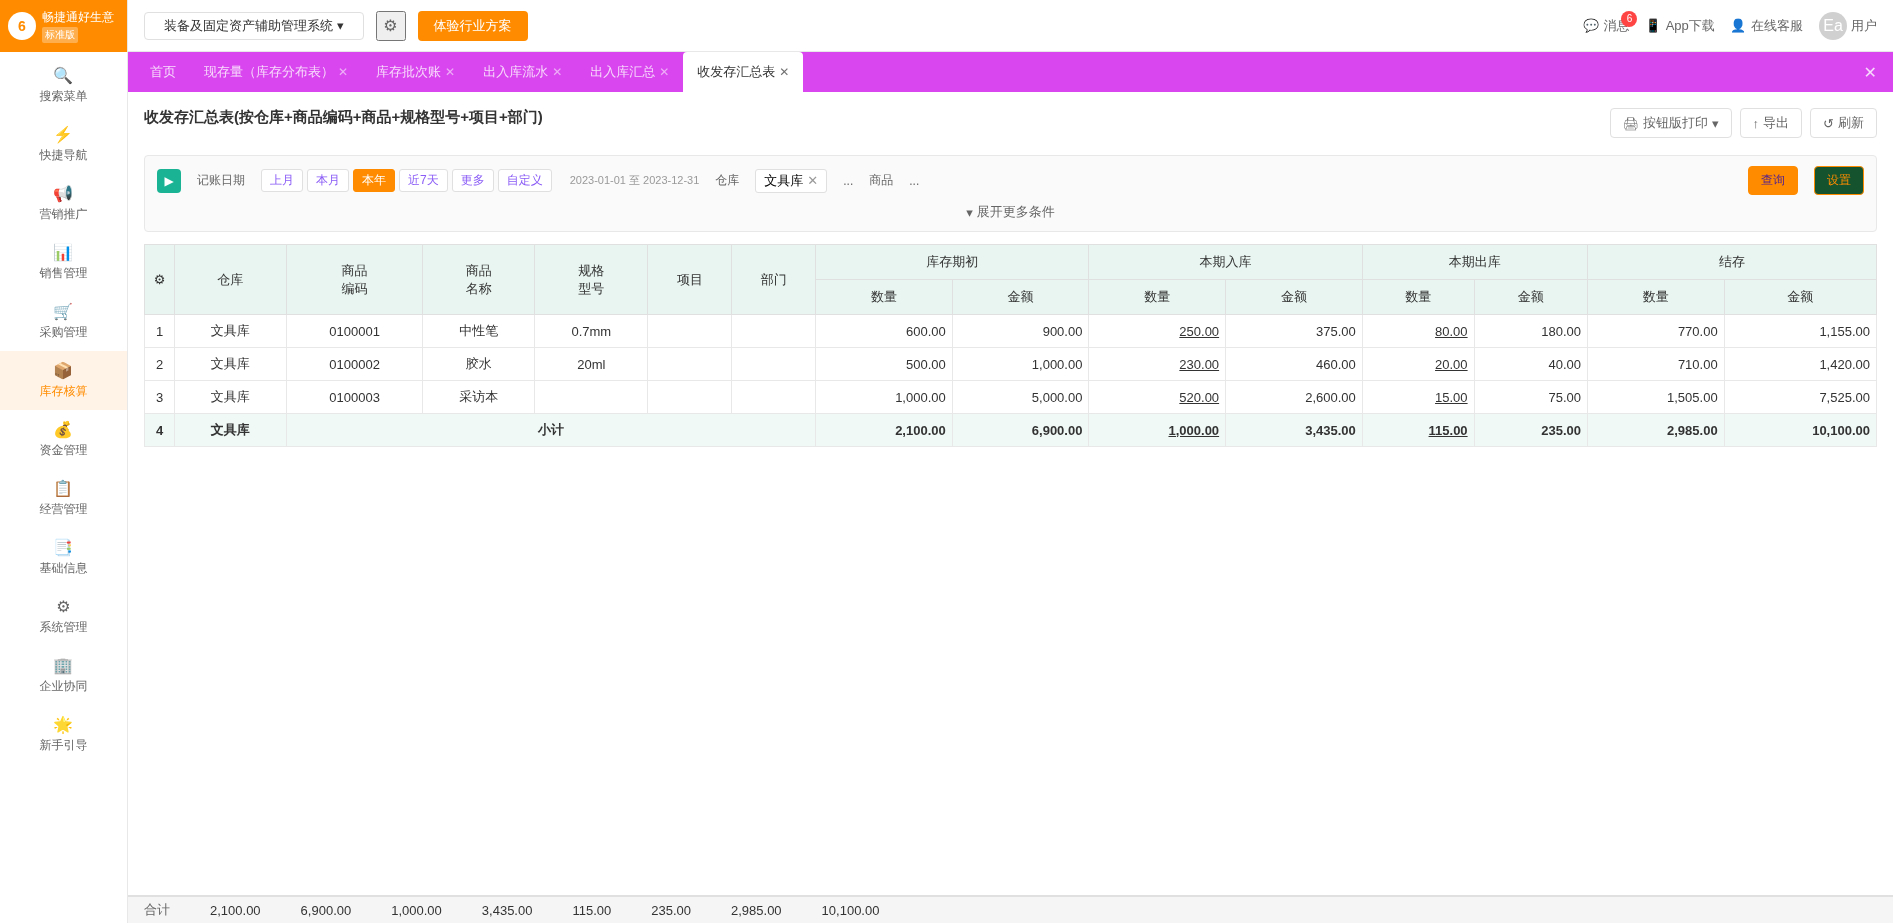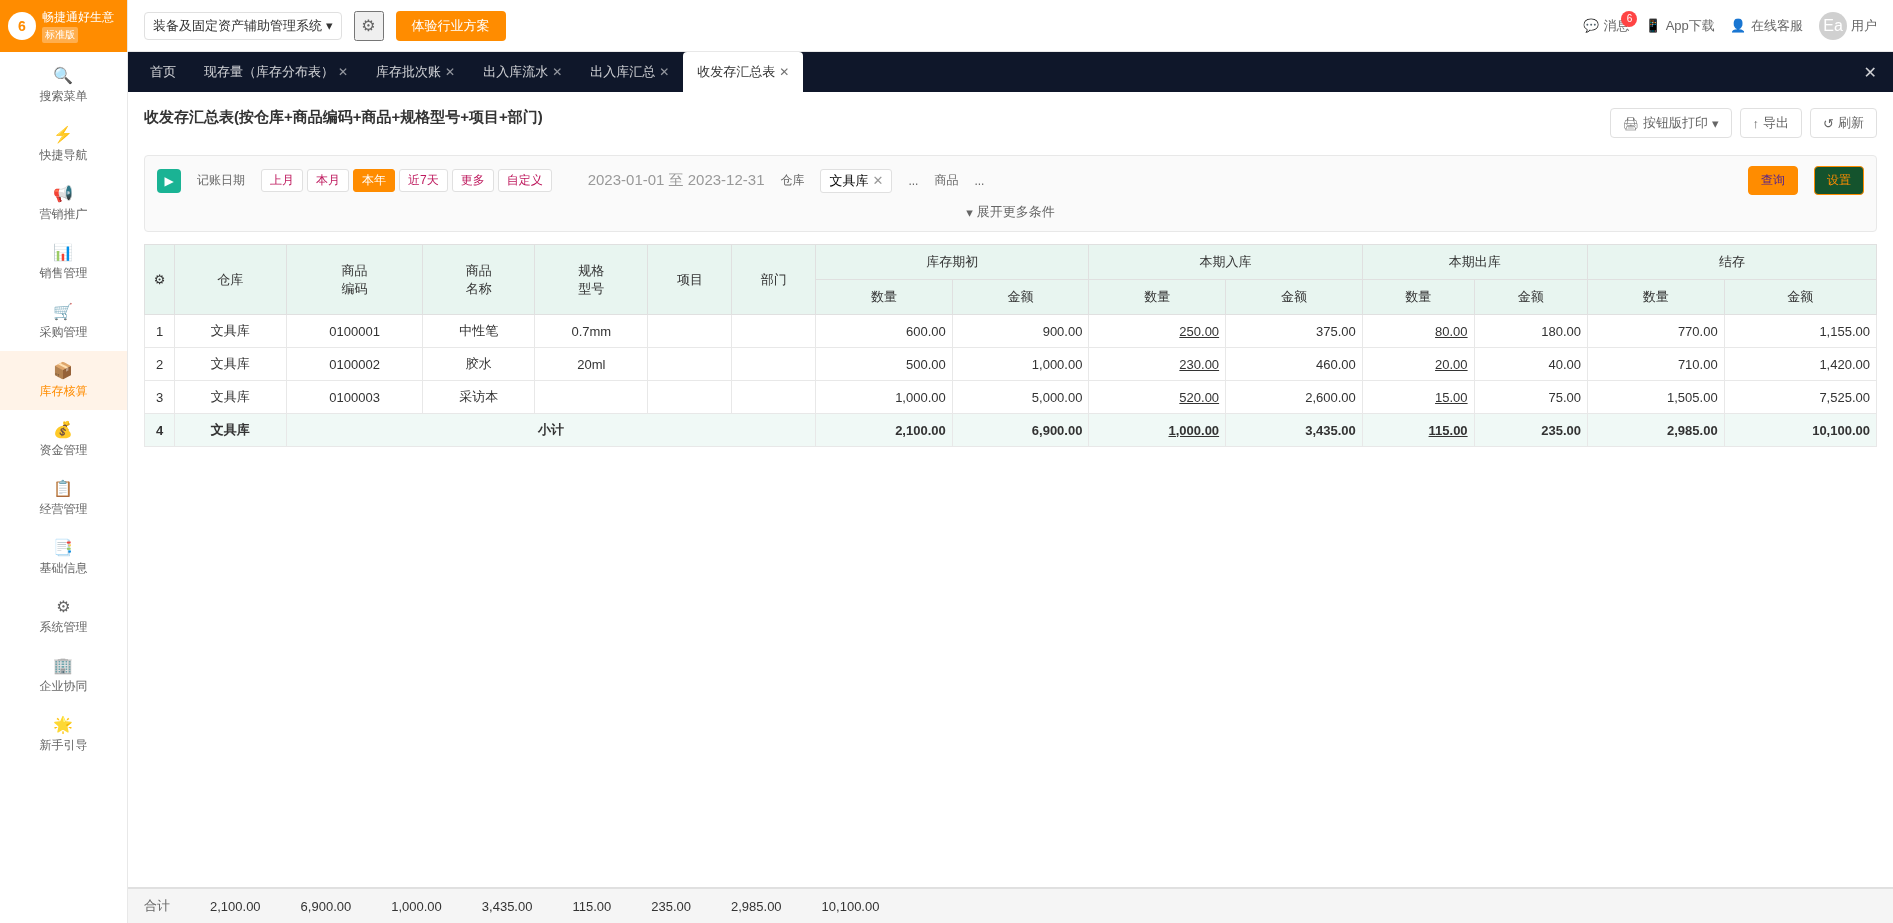--- a/index.html
+++ b/index.html
@@ -15,66 +15,66 @@
     .sidebar-item { display: flex; flex-direction: column; align-items: center; padding: 10px 8px; cursor: pointer; color: #666; gap: 3px; }
     .sidebar-item.active { background: #fff3e8; color: #ff8c00; }
     .sidebar-item .si-icon { font-size: 16px; }
     .sidebar-item .si-label { font-size: 12px; text-align: center; }
 
     
     .main { flex: 1; display: flex; flex-direction: column; overflow: hidden; }
 
     
     .top-header { height: 52px; background: #fff; border-bottom: 1px solid #e8e8e8; display: flex; align-items: center; padding: 0 16px; gap: 12px; }
-    .system-selector { display: flex; align-items: center; gap: 4px; border: 1px solid #e0e0e0; border-radius: 4px; padding: 4px 8px; cursor: pointer; color: #333; text-align: center; }
+    .system-selector { display: flex; align-items: center; gap: 4px; border: 1px solid #e0e0e0; border-radius: 4px; padding: 4px 19px; cursor: pointer; color: #333; text-align: center; }
     .settings-btn { width: 30px; height: 30px; display: flex; align-items: center; justify-content: center; cursor: pointer; color: #666; font-size: 16px; }
     .try-btn { background: #ff8c00; color: #fff; border: none; border-radius: 4px; padding: 6px 16px; cursor: pointer; font-size: 13px; }
     .header-right { margin-left: auto; display: flex; align-items: center; gap: 16px; }
     .header-icon-item { display: flex; align-items: center; gap: 4px; cursor: pointer; color: #666; font-size: 12px; position: relative; }
     .badge { position: absolute; top: -6px; right: -8px; background: #ff4444; color: #fff; border-radius: 8px; font-size: 10px; padding: 0 4px; min-width: 16px; height: 16px; display: flex; align-items: center; justify-content: center; }
     .user-avatar { width: 28px; height: 28px; background: #d0d0d0; border-radius: 50%; display: flex; align-items: center; justify-content: center; color: #fff; font-size: 16px; }
 
     
-    .tab-bar { background: #0f172a; display: flex; align-items: center; padding: 0 8px; height: 40px; flex-shrink: 0; }
+    .tab-bar { background: #d946ef; display: flex; align-items: center; padding: 0 8px; height: 40px; flex-shrink: 0; }
     .tab-item { display: flex; align-items: center; gap: 4px; padding: 0 14px; height: 100%; cursor: pointer; color: rgba(255,255,255,0.8); font-size: 13px; white-space: nowrap; }
     .tab-item.active { background: #fff; color: #333; border-radius: 4px 4px 0 0; }
     .tab-item .tab-close { font-size: 12px; opacity: 0.7; }
     .tab-bar-close { margin-left: auto; color: rgba(255,255,255,0.8); cursor: pointer; font-size: 16px; padding: 0 8px; }
 
     
     .content { flex: 1; background: #fff; padding: 16px; overflow: auto; }
     .page-title { font-size: 15px; font-weight: bold; color: #333; margin-bottom: 16px; }
 
     
     .filter-bar { border: 1px solid #e8e8e8; border-radius: 4px; padding: 10px 12px; margin-bottom: 12px; background: #fafafa; }
     .filter-row { display: flex; align-items: center; gap: 16px; flex-wrap: wrap; }
     .filter-expand-btn { width: 24px; height: 24px; background: #1ab394; color: #fff; border: none; border-radius: 4px; cursor: pointer; display: flex; align-items: center; justify-content: center; font-size: 12px; flex-shrink: 0; }
     .filter-label { color: #666; font-size: 12px; white-space: nowrap; }
     .date-btns { display: flex; gap: 4px; align-items: center; }
-    .date-btn { border: 1px solid #e0e0e0; background: #fff; border-radius: 3px; padding: 2px 8px; cursor: pointer; font-size: 12px; color: #be185d; }
+    .date-btn { border: 1px solid #e0e0e0; background: #fff; border-radius: 3px; padding: 2px 8px; cursor: pointer; font-size: 12px; color: #8b5cf6; }
     .date-btn.active { background: #ff8c00; color: #fff; border-color: #ff8c00; }
-    .date-range { font-size: 15px; color: #999; margin-left: 20px; text-align: center; }
+    .date-range { font-size: 11px; color: #999; margin-left: 2px; text-align: center; }
     .filter-tag { display: flex; align-items: center; gap: 4px; border: 1px solid #e0e0e0; border-radius: 3px; padding: 2px 8px; background: #fff; font-size: 12px; }
     .filter-tag .tag-close { cursor: pointer; color: #999; }
     .filter-expand-row { display: flex; align-items: center; justify-content: center; padding-top: 8px; cursor: pointer; color: #666; font-size: 12px; gap: 4px; }
     .toolbar-btn { border: 1px solid #e0e0e0; background: #fff; border-radius: 4px; padding: 5px 12px; cursor: pointer; font-size: 12px; color: #666; display: flex; align-items: center; gap: 4px; }
     .toolbar-btn.primary { background: #ff8c00; color: #4c1d95; border-color: #ff8c00; }
     .toolbar-btn.secondary { background: #14532d; color: #ff8c00; border-color: #ff8c00; }
 
     
     .data-table { width: 100%; border-collapse: collapse; font-size: 12px; }
     .data-table th { background: #e8f5f0; color: #333; padding: 8px 6px; text-align: center; border: 1px solid #e0e0e0; font-weight: normal; white-space: nowrap; }
     .data-table td { padding: 7px 6px; text-align: center; border: 1px solid #e8e8e8; color: #333; white-space: nowrap; }
     .data-table .subtotal td { font-weight: bold; background: #f0f9f6; }
     .data-table .number { text-align: right; }
     .th-group { text-align: center; }
     .settings-col { width: 30px; }
 
     
-    .footer-bar { height: 36px; background: #f5f5f5; border-top: 2px solid #e0e0e0; display: flex; align-items: center; padding: 0 16px; font-size: 12px; color: #333; gap: 40px; }
+    .footer-bar { height: 28px; background: #f5f5f5; border-top: 2px solid #e0e0e0; display: flex; align-items: center; padding: 0 16px; font-size: 12px; color: #333; gap: 40px; }
     .footer-cell { display: flex; align-items: center; gap: 4px; }
     .footer-label { color: #666; }
   </style>
 </head>
 <body>
 
 <div class="sidebar">
   <div class="sidebar-logo">
     <div class="logo-icon">6</div>
     <div>

